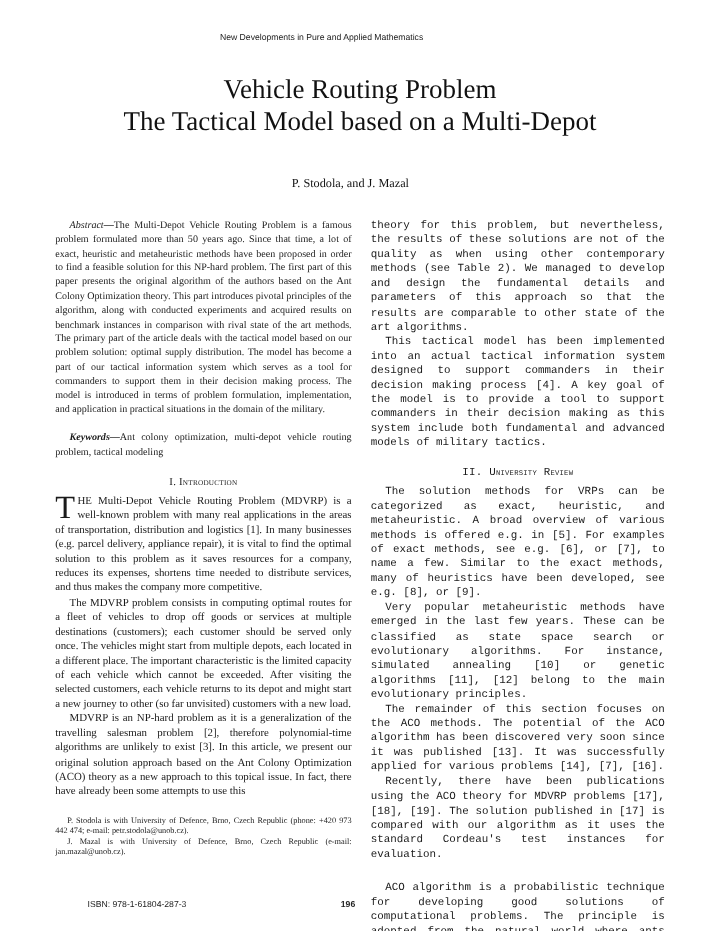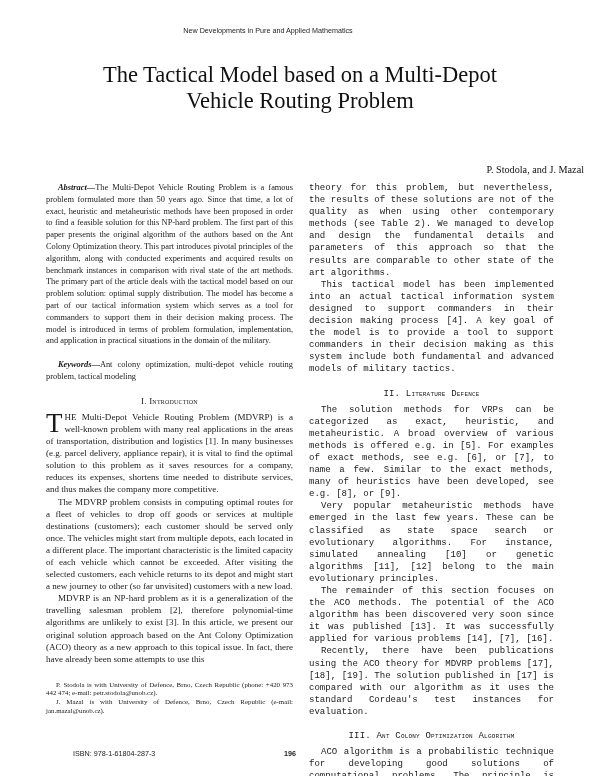--- a/index.html
+++ b/index.html
@@ -1,43 +1,43 @@
 <!DOCTYPE html>
 <html><head>
 <meta charset="utf-8">
 <style>
   html, body { margin: 0; padding: 0; background: #ffffff; }
   body { width: 600px; height: 776px; position: relative; overflow: hidden; color: #1a1a1a; font-family: "Liberation Serif", serif; }
   .running-head { position: absolute; top: 26px; left: 0; width: 536px; text-align: center; font-family: "Liberation Sans", sans-serif; font-size: 7.2px; color: #222; }
   .title { position: absolute; top: 62px; left: 0; width: 600px; text-align: center; font-size: 22.5px; line-height: 26px; color: #111; }
-  .authors { position: absolute; top: 164px; left: 0; width: 584px; text-align: right; font-size: 10.2px; color: #111; }
+  .authors { position: absolute; top: 148px; left: 0; width: 584px; text-align: center; font-size: 10.2px; color: #111; }
   .col { position: absolute; font-size: 9.05px; line-height: 12.1px; text-align: justify; }
   .col-left { left: 46px; width: 247px; top: 182px; }
   .col-right { left: 309px; width: 245px; top: 182px; font-family: Liberation Mono, monospace; }
   .abstract { font-size: 8.4px; line-height: 11.8px; text-align: justify; text-indent: 12px; margin: 0; }
-  .abstract .lead { font-weight: bold; font-style: italic; }
+  .abstract .lead { font-weight: normal; font-style: italic; }
   .keywords { font-size: 8.4px; line-height: 11.8px; text-align: justify; text-indent: 12px; margin: 12px 0 0 0; }
   .keywords .lead { font-weight: bold; font-style: italic; font-family: Liberation Serif, serif; }
   .section-head { text-align: center; font-size: 9px; margin: 0; font-variant: small-caps; letter-spacing: 0.2px; }
   p.body { margin: 0; text-indent: 12px; }
   p.body.first { text-indent: 0; }
   .dropcap { float: left; font-size: 27px; line-height: 22px; margin: 1px 2px 0 0; padding: 0; }
   .footnote { font-size: 6.9px; line-height: 8.6px; text-align: justify; text-indent: 10px; margin: 0; }
   .footer { position: absolute; top: 749px; font-family: "Liberation Sans", sans-serif; font-size: 7.2px; color: #222; }
   .footer.isbn { left: 73px; }
   .footer.page { left: 284px; font-weight: bold; }
 </style>
 </head>
 <body>
 
 <div class="running-head">New Developments in Pure and Applied Mathematics</div>
 
 <div class="title">
+  <div>Vehicle Routing Problem</div>
   <div>The Tactical Model based on a Multi-Depot</div>
-  <div>Vehicle Routing Problem</div>
 </div>
 
 <div class="authors">P. Stodola, and J. Mazal</div>
 
 <div class="col col-left">
   <p class="abstract"><span class="lead">Abstract</span><b>—</b><span>The Multi-Depot Vehicle Routing Problem is a famous problem formulated more than 50 years ago. Since that time, a lot of exact, heuristic and metaheuristic methods have been proposed in order to find a feasible solution for this NP-hard problem. The first part of this paper presents the original algorithm of the authors based on the Ant Colony Optimization theory. This part introduces pivotal principles of the algorithm, along with conducted experiments and acquired results on benchmark instances in comparison with rival state of the art methods. The primary part of the article deals with the tactical model based on our problem solution: optimal supply distribution. The model has become a part of our tactical information system which serves as a tool for commanders to support them in their decision making process. The model is introduced in terms of problem formulation, implementation, and application in practical situations in the domain of the military.</span></p>
 
   <p class="keywords"><span class="lead">Keywords</span><b>—</b><span>Ant colony optimization, multi-depot vehicle routing problem, tactical modeling</span></p>
 
   <div style="height:12px"></div>
@@ -51,29 +51,28 @@
   <div style="height:16px"></div>
   <p class="footnote">P. Stodola is with University of Defence, Brno, Czech Republic (phone: +420 973 442 474; e-mail: petr.stodola@unob.cz).</p>
   <p class="footnote">J. Mazal is with University of Defence, Brno, Czech Republic (e-mail: jan.mazal@unob.cz).</p>
 </div>
 
 <div class="col col-right">
   <p class="body first">theory for this problem, but nevertheless, the results of these solutions are not of the quality as when using other contemporary methods (see Table 2). We managed to develop and design the fundamental details and parameters of this approach so that the results are comparable to other state of the art algorithms.</p>
   <p class="body">This tactical model has been implemented into an actual tactical information system designed to support commanders in their decision making process [4]. A key goal of the model is to provide a tool to support commanders in their decision making as this system include both fundamental and advanced models of military tactics.</p>
 
   <div style="height:12px"></div>
-  <p class="section-head">II.   Literature Defence</p>
+  <p class="section-head">II.   University Review</p>
   <div style="height:4px"></div>
 
   <p class="body">The solution methods for VRPs can be categorized as exact, heuristic, and metaheuristic. A broad overview of various methods is offered e.g. in [5]. For examples of exact methods, see e.g. [6], or [7], to name a few. Similar to the exact methods, many of heuristics have been developed, see e.g. [8], or [9].</p>
   <p class="body">Very popular metaheuristic methods have emerged in the last few years. These can be classified as state space search or evolutionary algorithms. For instance, simulated annealing [10] or genetic algorithms [11], [12] belong to the main evolutionary principles.</p>
   <p class="body">The remainder of this section focuses on the ACO methods. The potential of the ACO algorithm has been discovered very soon since it was published [13]. It was successfully applied for various problems [14], [7], [16].</p>
   <p class="body">Recently, there have been publications using the ACO theory for MDVRP problems [17], [18], [19]. The solution published in [17] is compared with our algorithm as it uses the standard Cordeau's test instances for evaluation.</p>
 
   <div style="height:12px"></div>
-  <p class="section-head">III.   Ant Colony Optimization Algorithm</p>
   <div style="height:4px"></div>
 
   <p class="body">ACO algorithm is a probabilistic technique for developing good solutions of computational problems. The principle is adopted from the natural world where ants explore their environment to find food; the idea is based on the behavior of ants seeking a path between their colony and a source of food.</p>
 </div>
 
 <div class="footer isbn">ISBN: 978-1-61804-287-3</div>
 <div class="footer page">196</div>
 
 </body></html>

